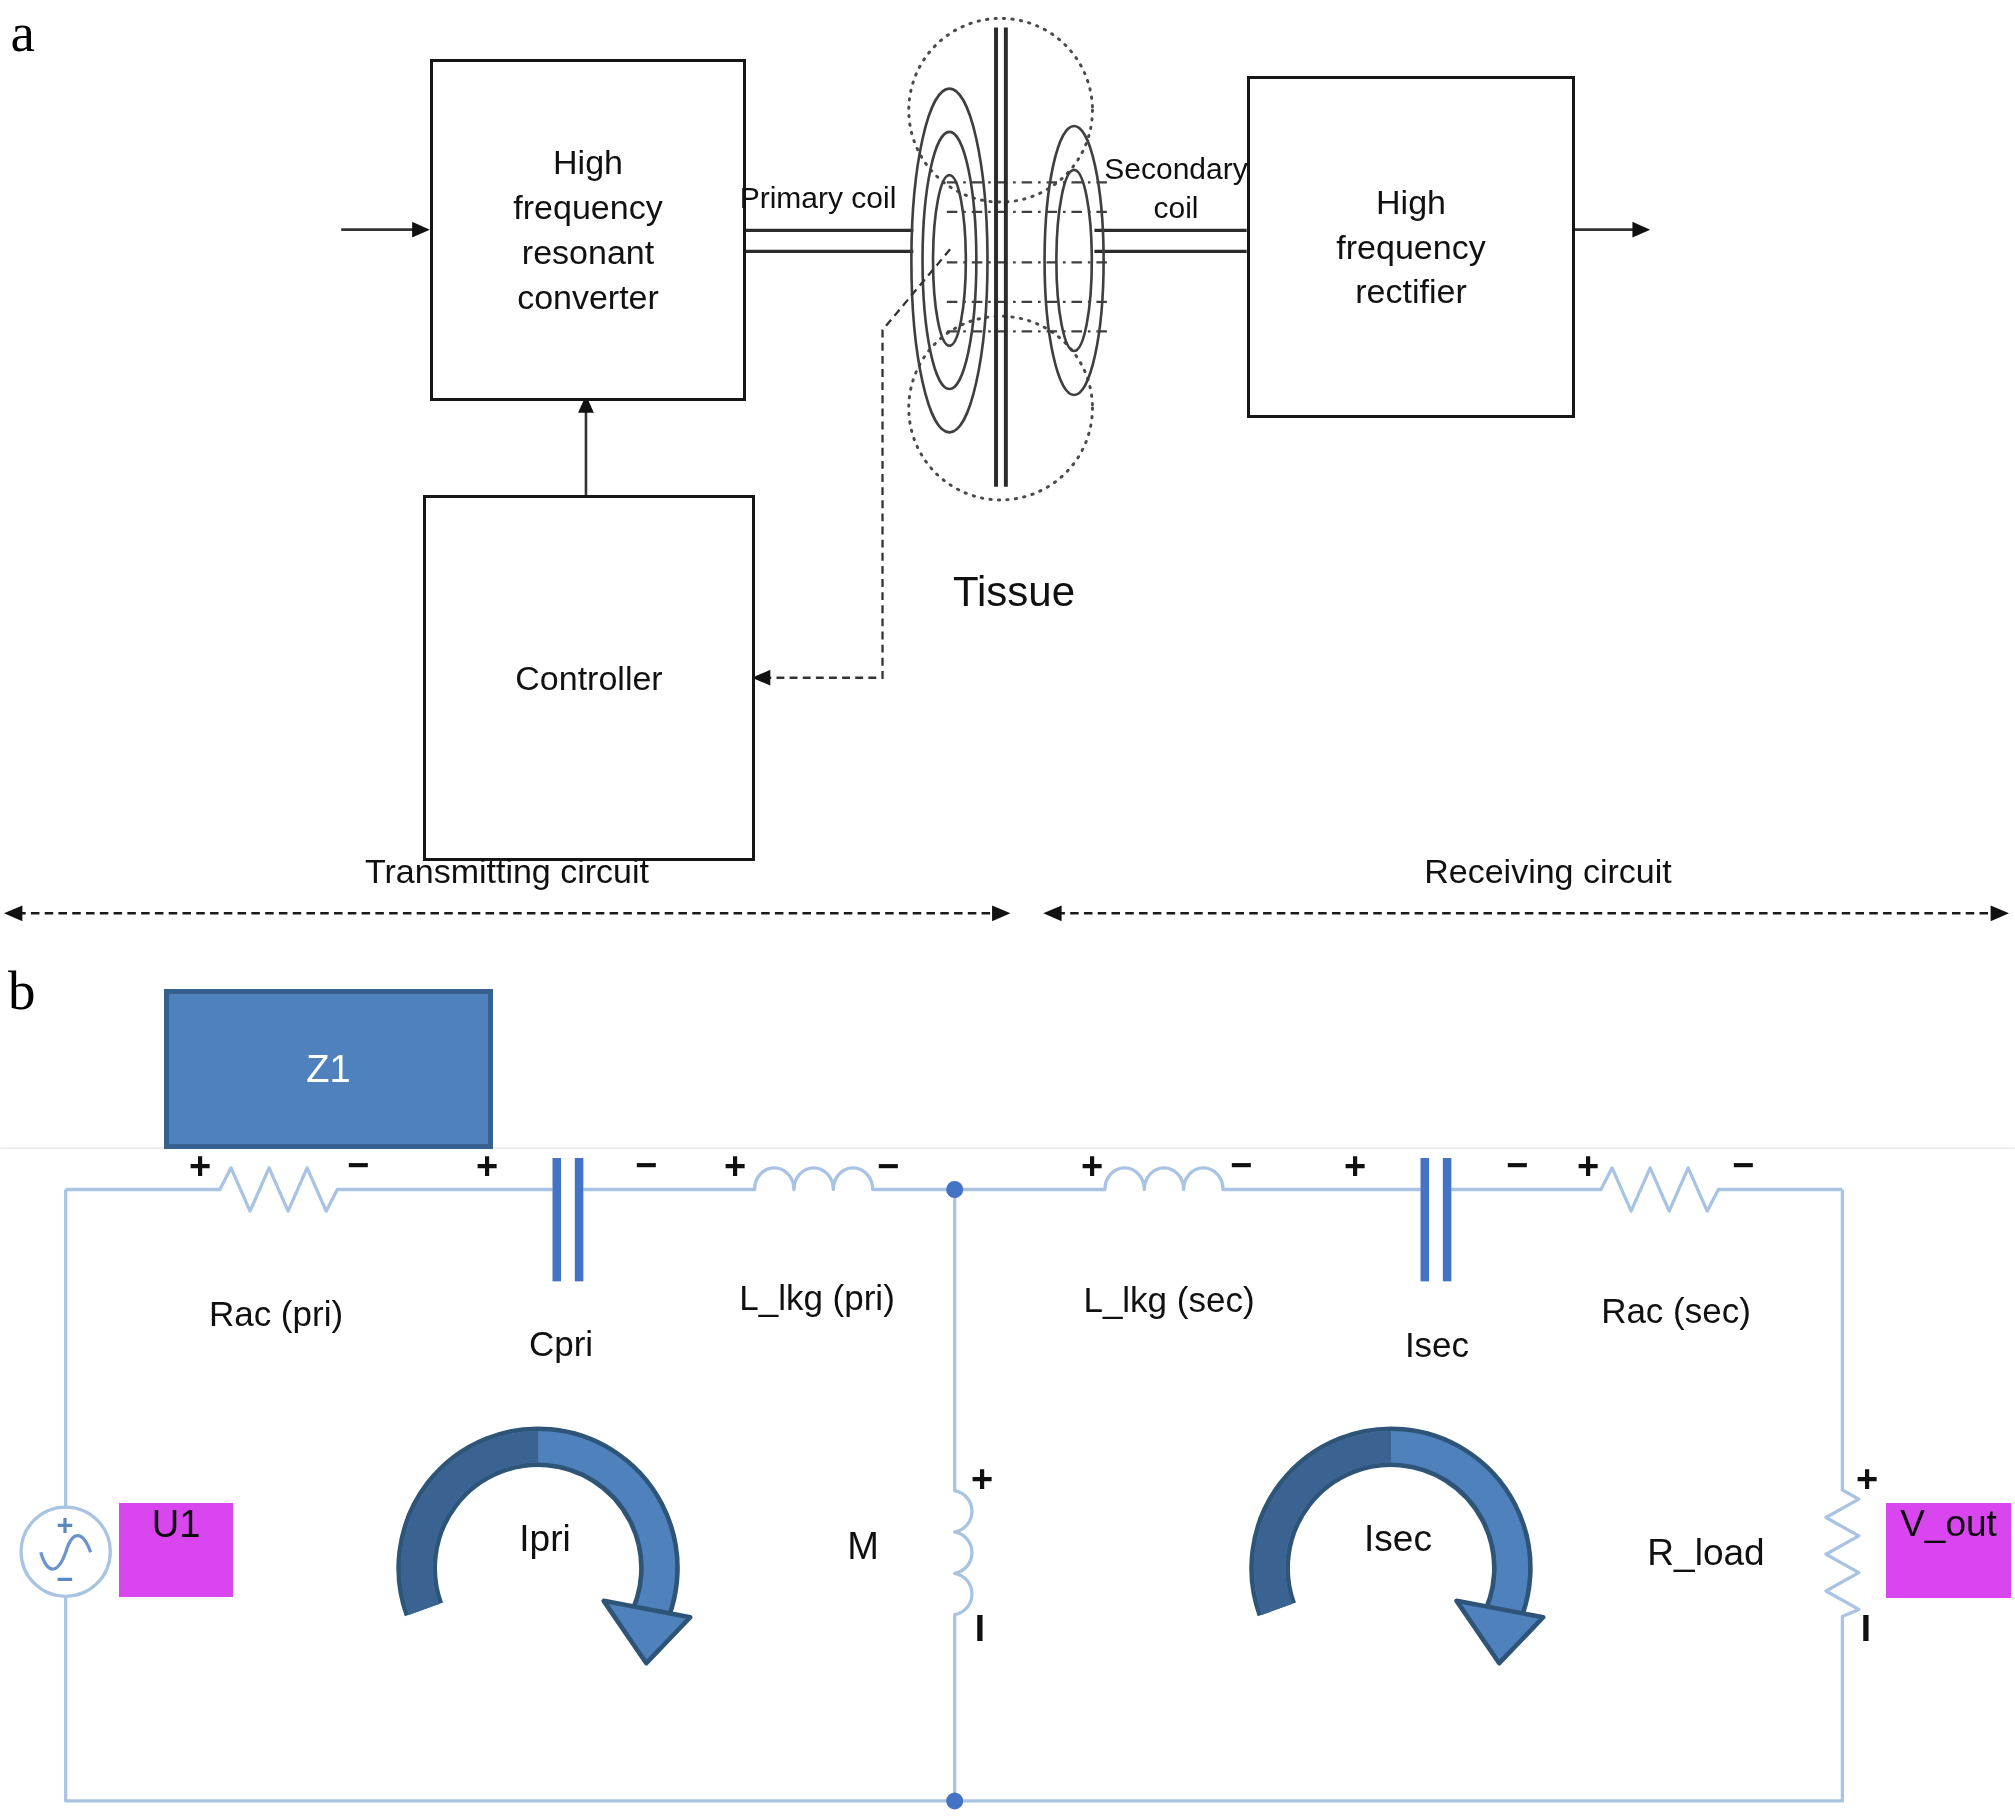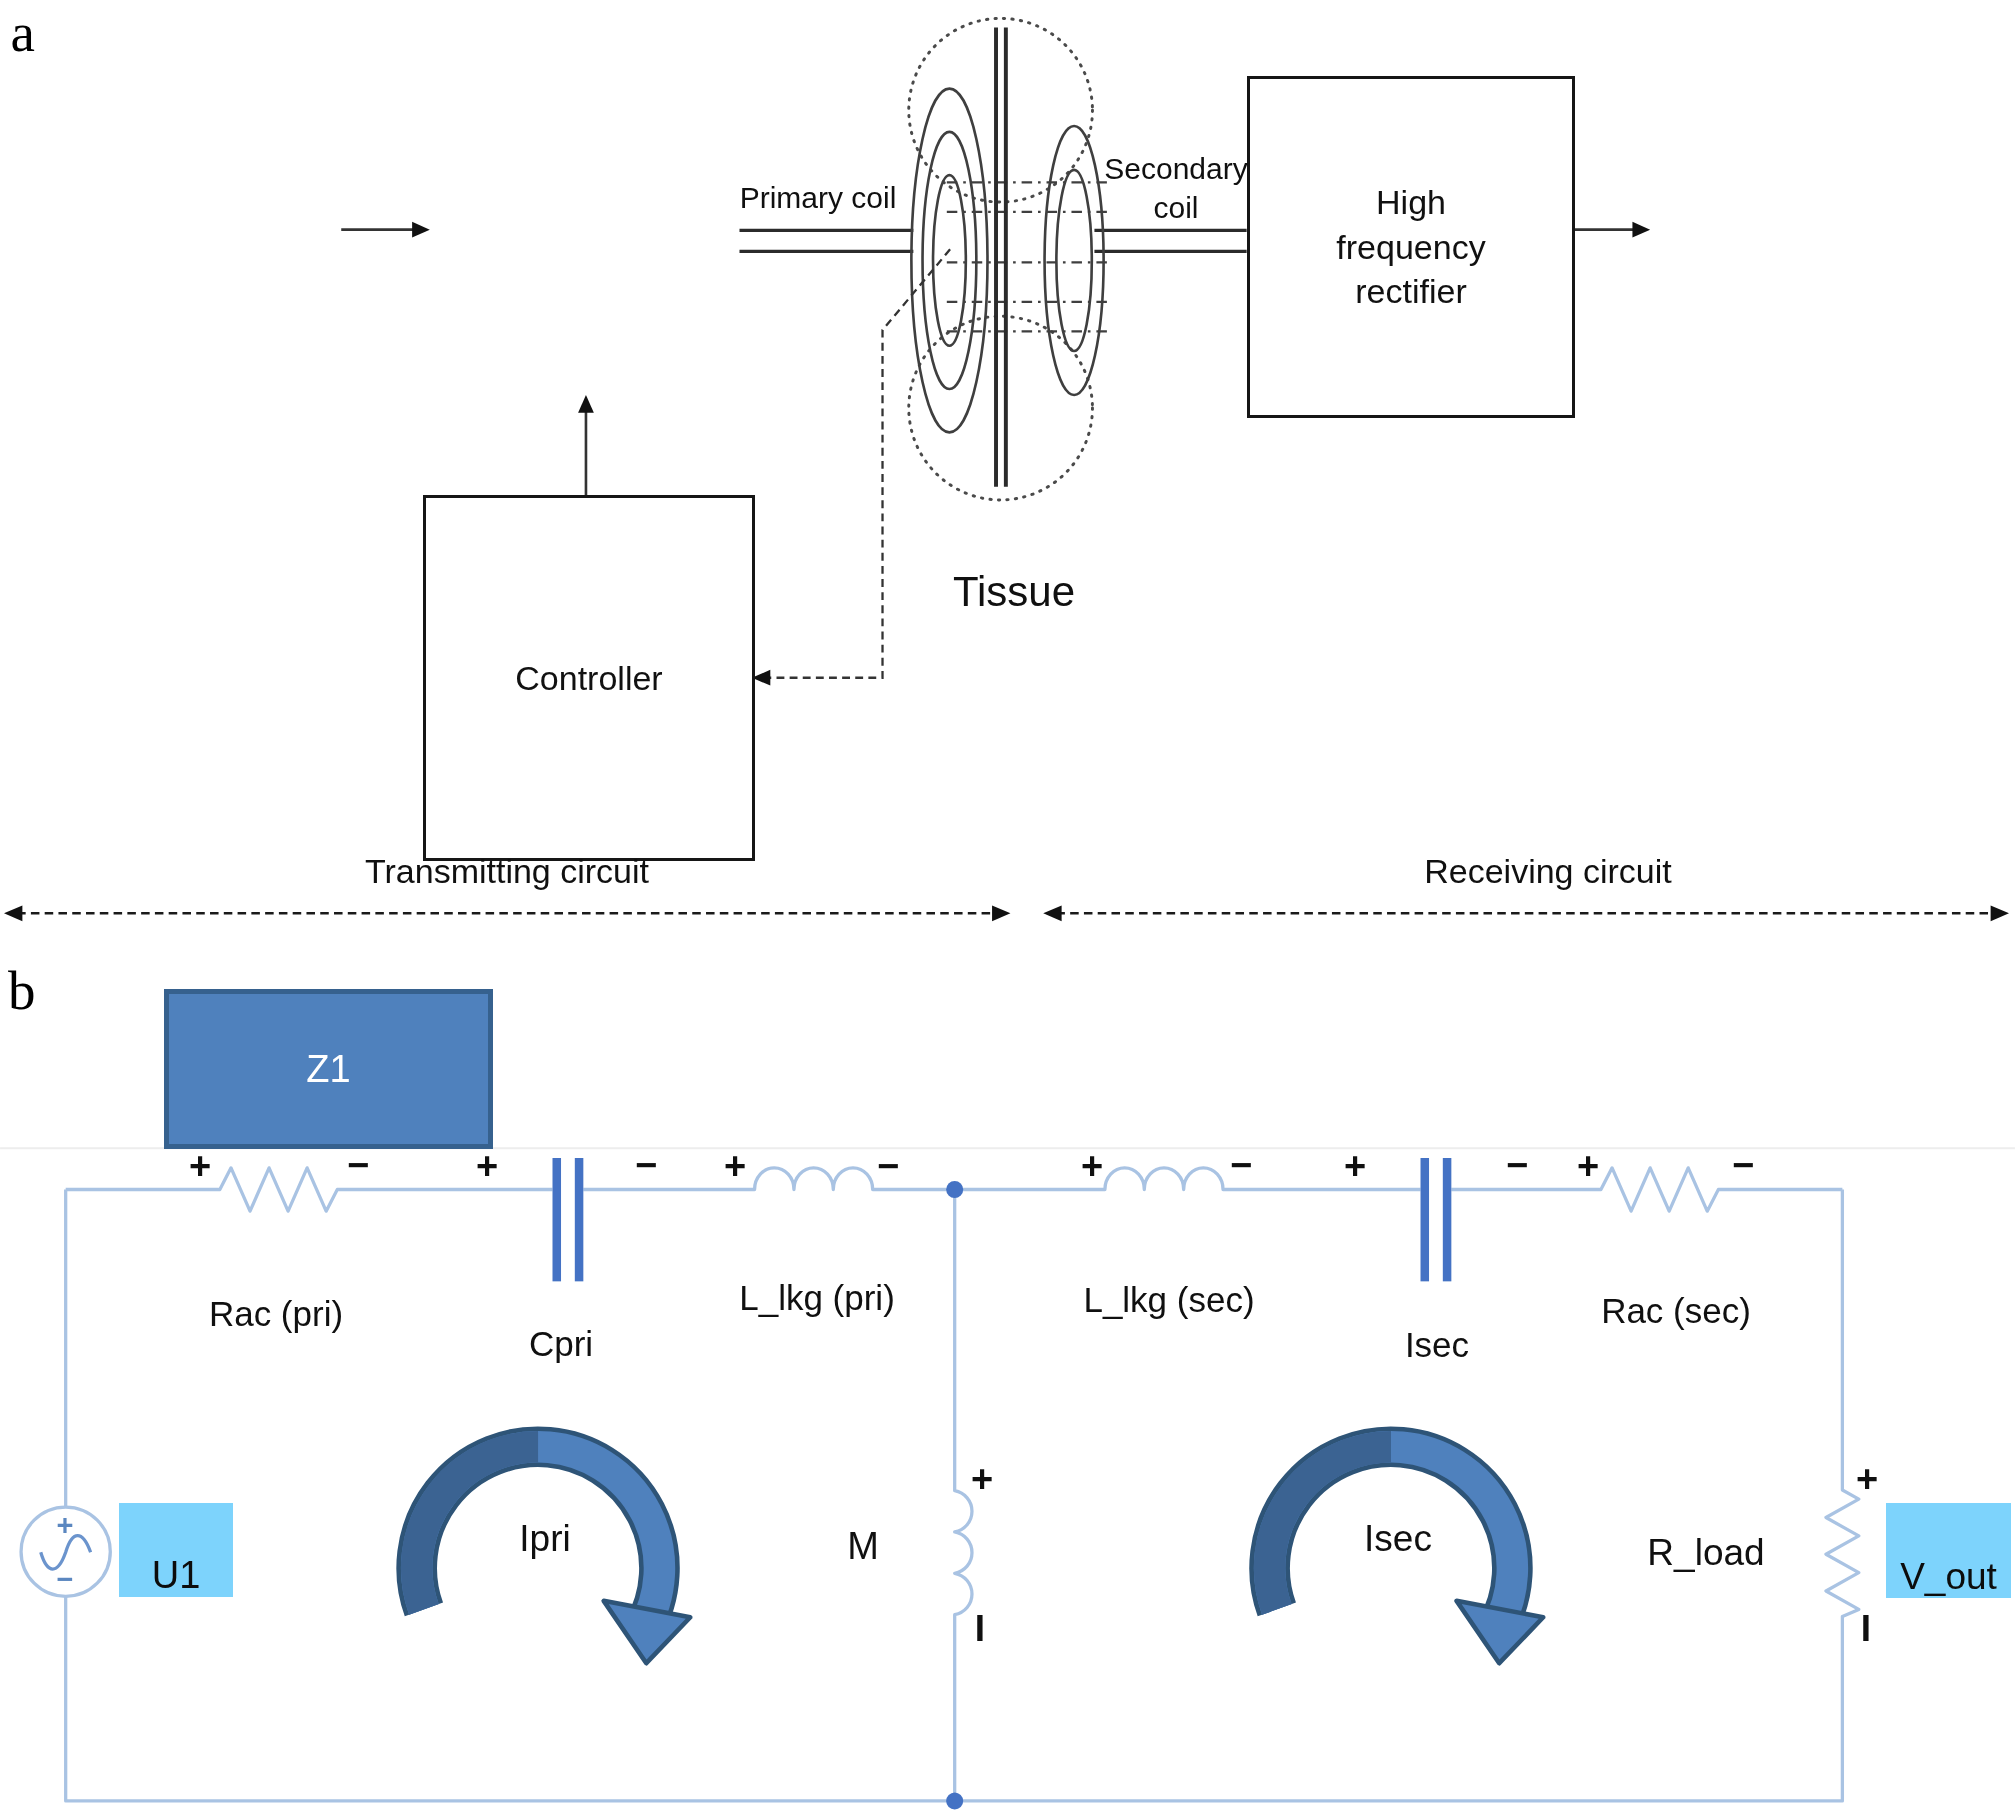--- a/index.html
+++ b/index.html
@@ -6,21 +6,21 @@
   .stage{position:relative;width:2015px;height:1820px;background:#ffffff;overflow:hidden;
          font-family:"Liberation Sans",sans-serif;color:#111}
   svg.layer{position:absolute;left:0;top:0;width:2015px;height:1820px}
   .t{position:absolute;transform:translate(-50%,-50%);text-align:center;line-height:1.3;
      white-space:pre-line;color:#101010}
   .panel-label{position:absolute;font-family:"Liberation Serif",serif;font-size:55px;color:#000;transform:none}
   .blk{position:absolute;border:3.3px solid #161616;background:#fff;display:flex;align-items:center;
        justify-content:center;text-align:center;font-size:34px;line-height:1.32}
   .zbox{position:absolute;background:#4f81bd;border:5.9px solid #36618e;display:flex;align-items:center;
         justify-content:center;color:#fff;font-size:38px}
-  .gbox{position:absolute;background:#7dd3fc;display:flex;align-items:flex-end;justify-content:center;
+  .gbox{position:absolute;background:#d946ef;display:flex;align-items:flex-start;justify-content:center;
         font-size:38px;color:#0c0c0c}
   .coil-lb{font-size:30px}
   .region-lb{font-size:34px}
   .sg{font-size:38px;font-weight:700}
   .sgv{font-size:37px;font-weight:700}
   .lb{font-size:35px}
   .acsign{font-size:29px;font-weight:700;color:#5b87c0}
 </style>
 </head>
 <body>
@@ -139,20 +139,23 @@
     <g>
       <path d="M 1946 2453 A 185 185 0 1 1 2280 2483" fill="none" stroke="#2e5477" stroke-width="62"></path>
       <path d="M 1946 2453 A 185 185 0 1 1 2280 2483" fill="none" stroke="#4f81bd" stroke-width="48"></path>
       <path d="M 1946 2453 A 185 185 0 0 1 2120 2205" fill="none" stroke="#3b6392" stroke-width="48"></path>
       <polygon points="2285,2535 2220,2440 2352,2465" fill="#4f81bd" stroke="#2e5477" stroke-width="7" stroke-linejoin="round"></polygon>
     </g>
   </svg>
 
   <div class="panel-label" style="left:10.5px;top:1.3px">a</div>
 
+  <div class="blk" style="left:430px;top:59px;width:310px;height:336px">
+    <div style="width:190px">High frequency resonant converter</div>
+  </div>
   <div class="blk" style="left:1247px;top:76px;width:322px;height:336px">
     <div style="width:190px">High frequency rectifier</div>
   </div>
   <div class="blk" style="left:423px;top:495px;width:326px;height:360px">
     <div>Controller</div>
   </div>
 
   <div class="t coil-lb" style="left:818px;top:197px;width:164px">Primary coil</div>
   <div class="t coil-lb" style="left:1176px;top:188px;width:177px">Secondary coil</div>
   <div class="t" style="left:1014px;top:592px;font-size:42px">Tissue</div>

